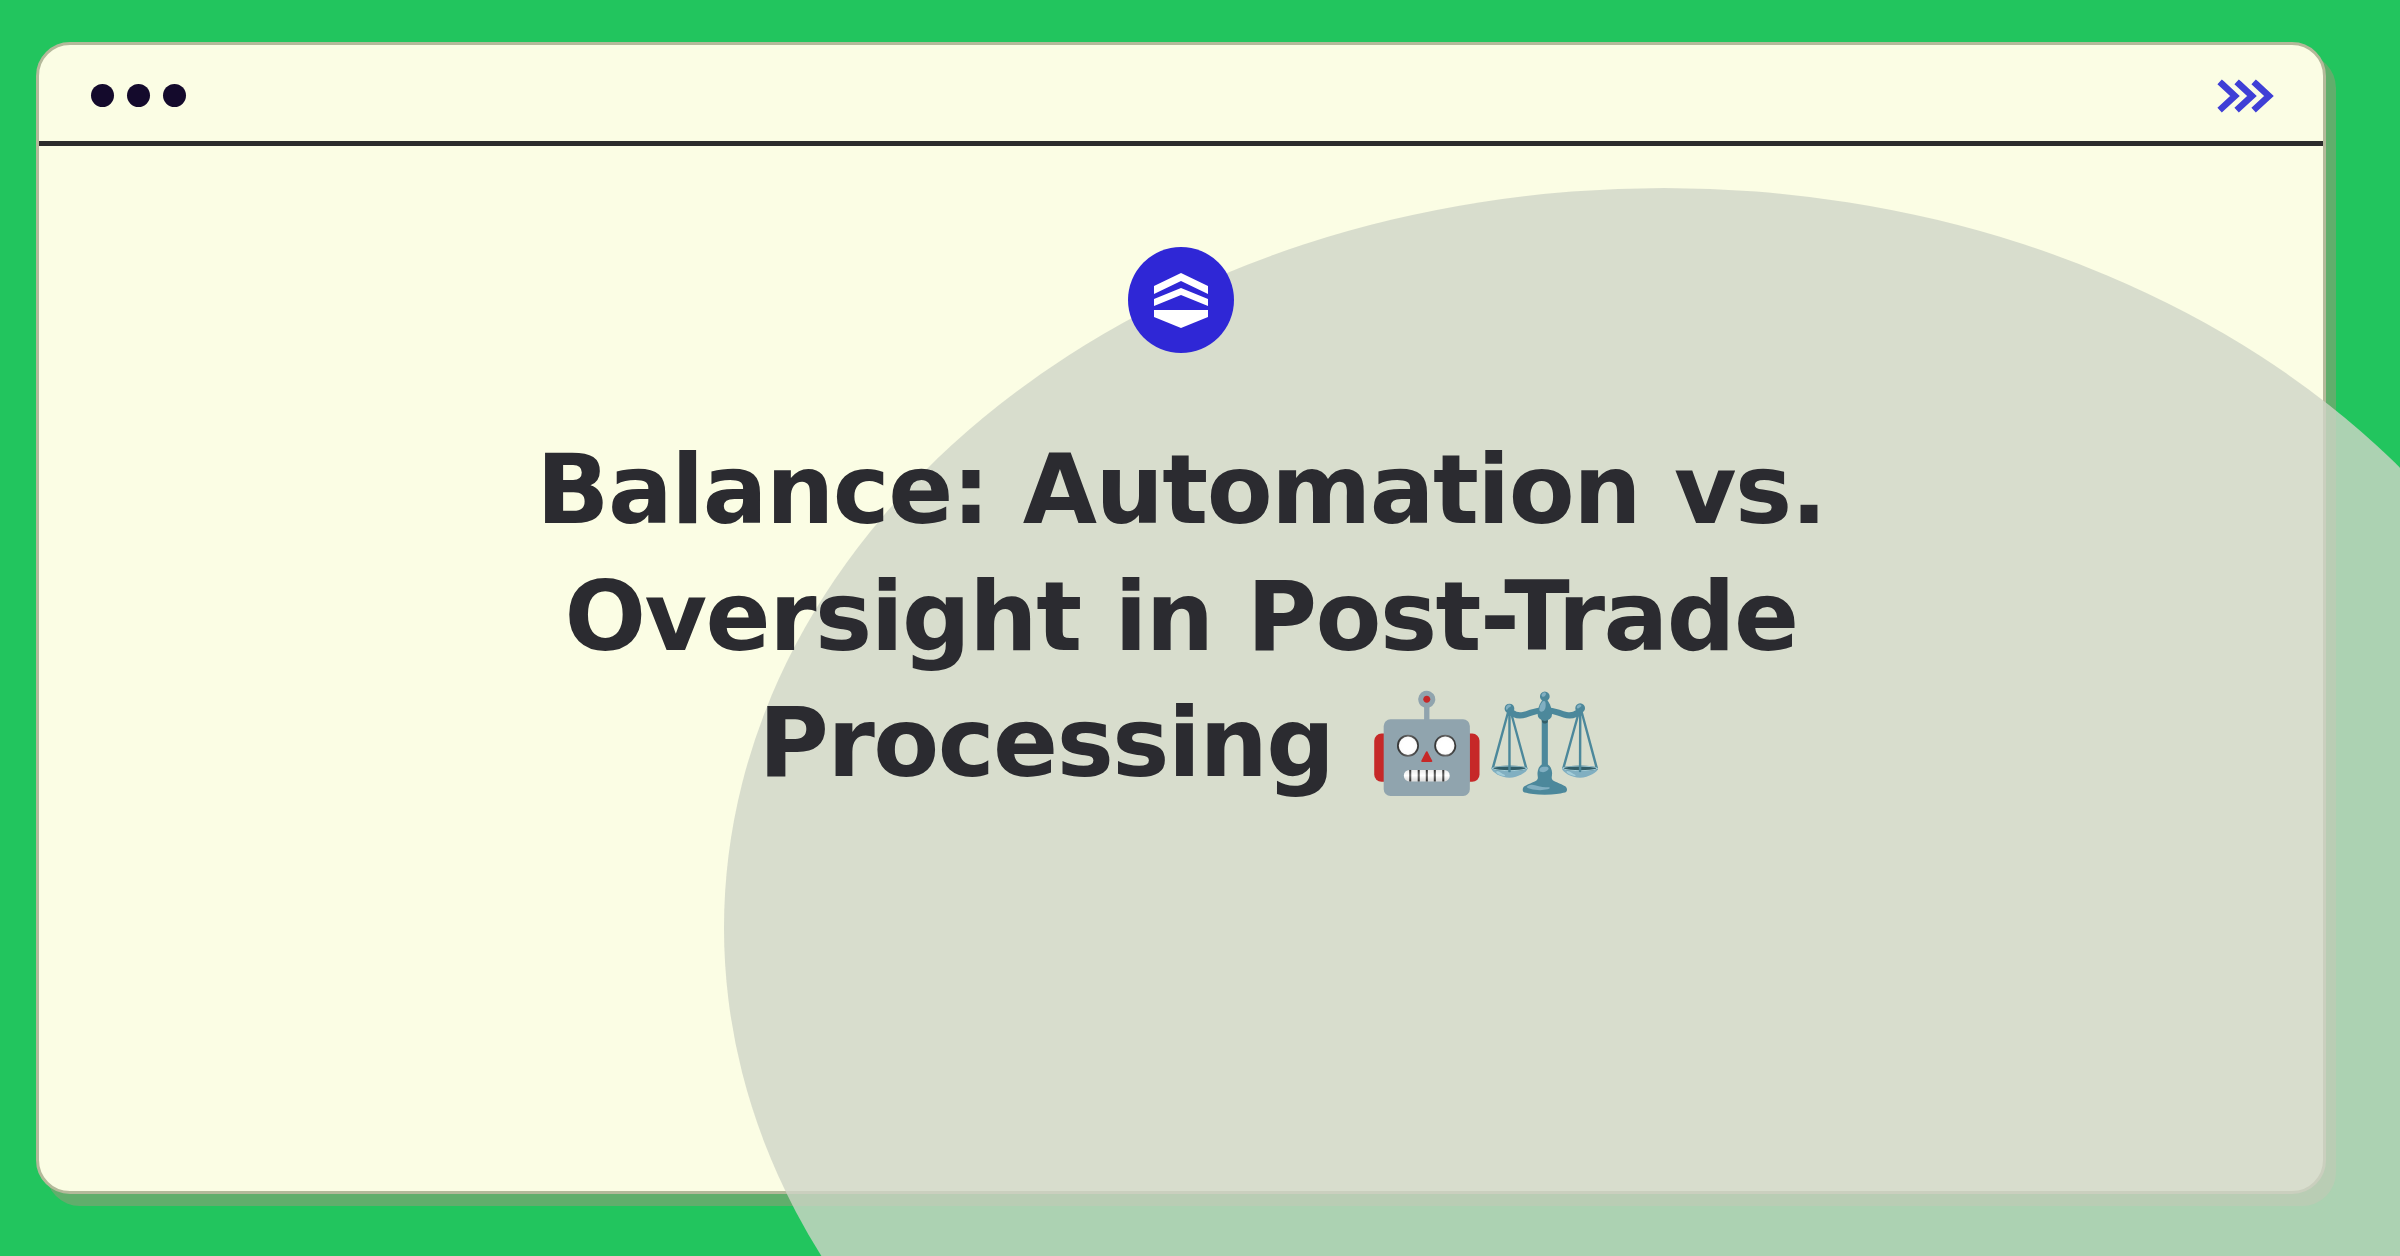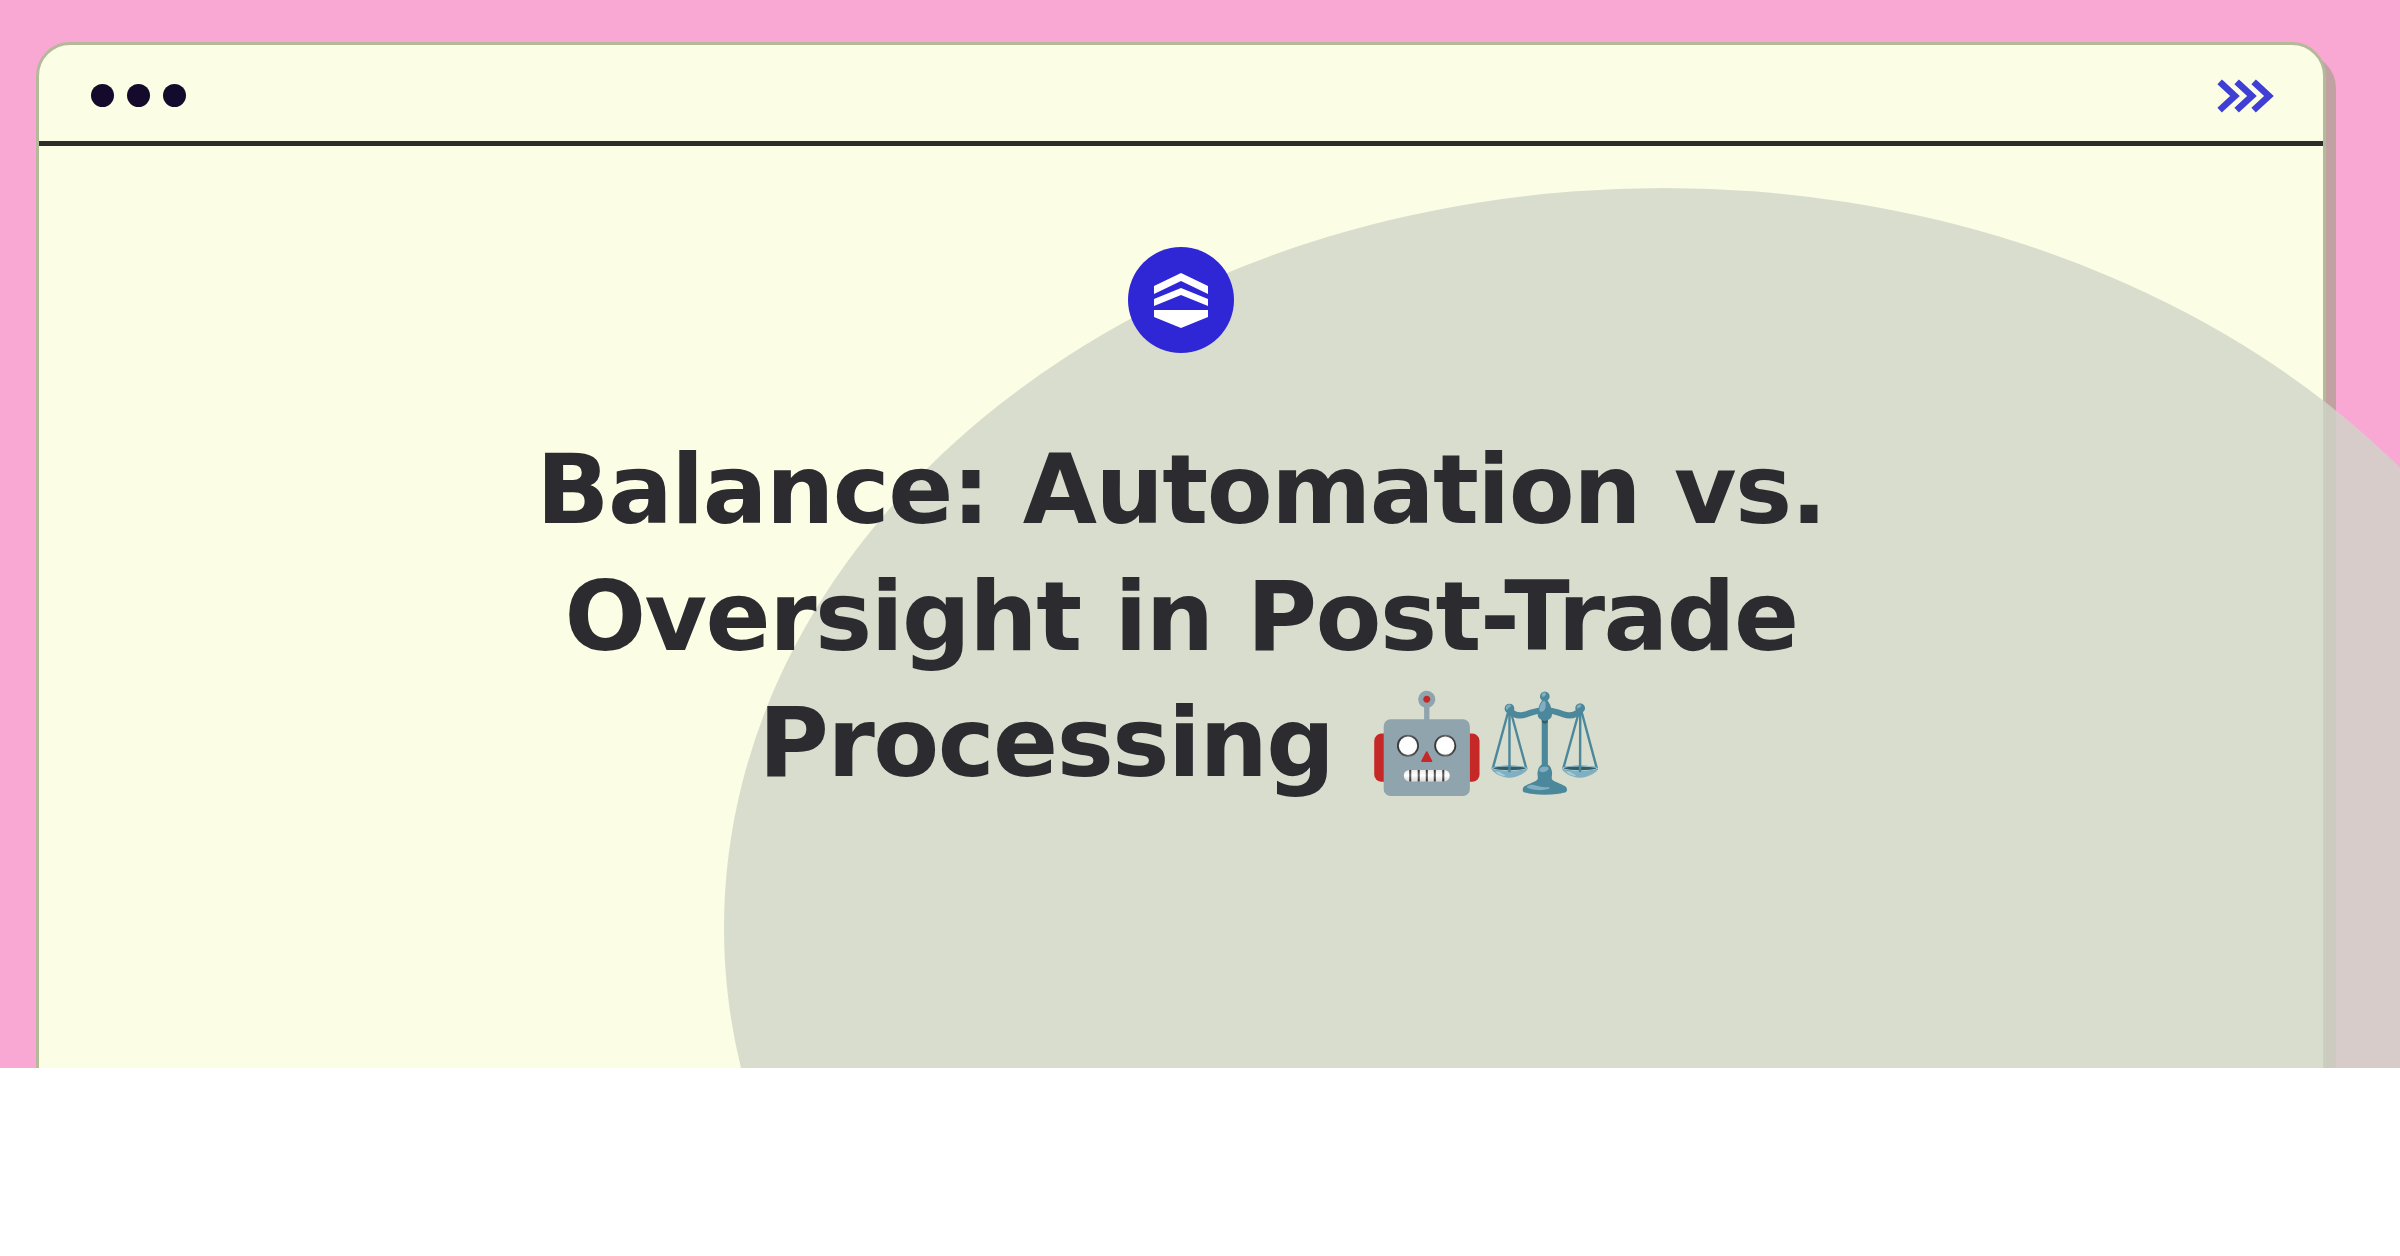--- a/index.html
+++ b/index.html
@@ -11,22 +11,22 @@
     width: 2400px;
     height: 1256px;
     overflow: hidden;
     font-family: "DejaVu Sans", sans-serif;
   }
 
   
   #slide-canvas {
     position: relative;
     width: 2400px;
-    height: 1068px;
-    background: #f9a8d4;
+    height: 1256px;
+    background: #22c55e;
     overflow: hidden;
   }
 
   
   #browser-window {
     position: absolute;
     left: 36px;
     top: 42px;
     width: 2290px;
     height: 1152px;

